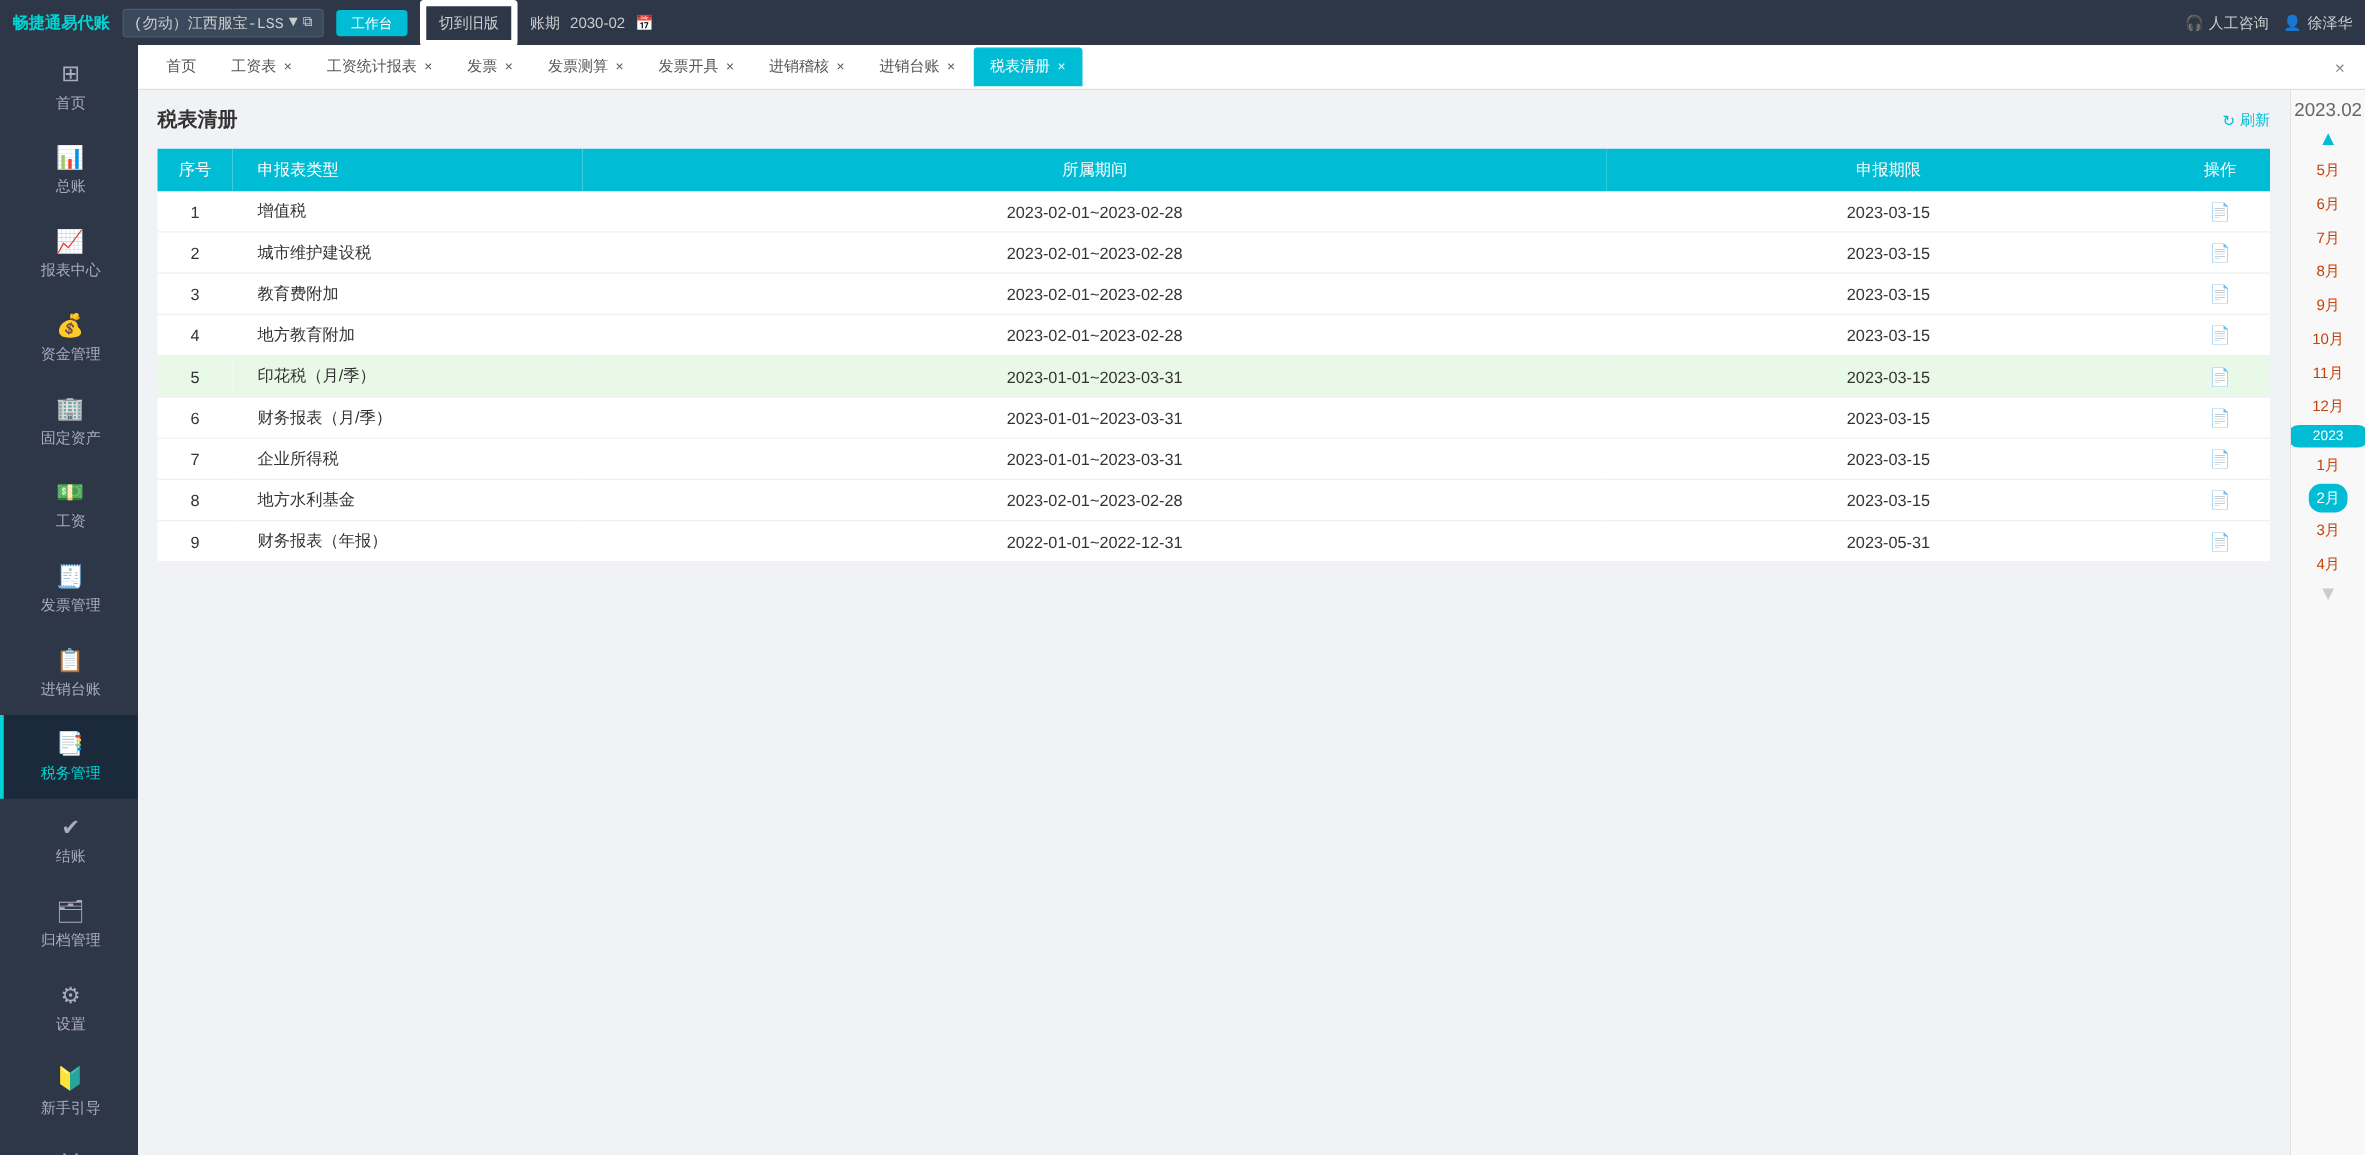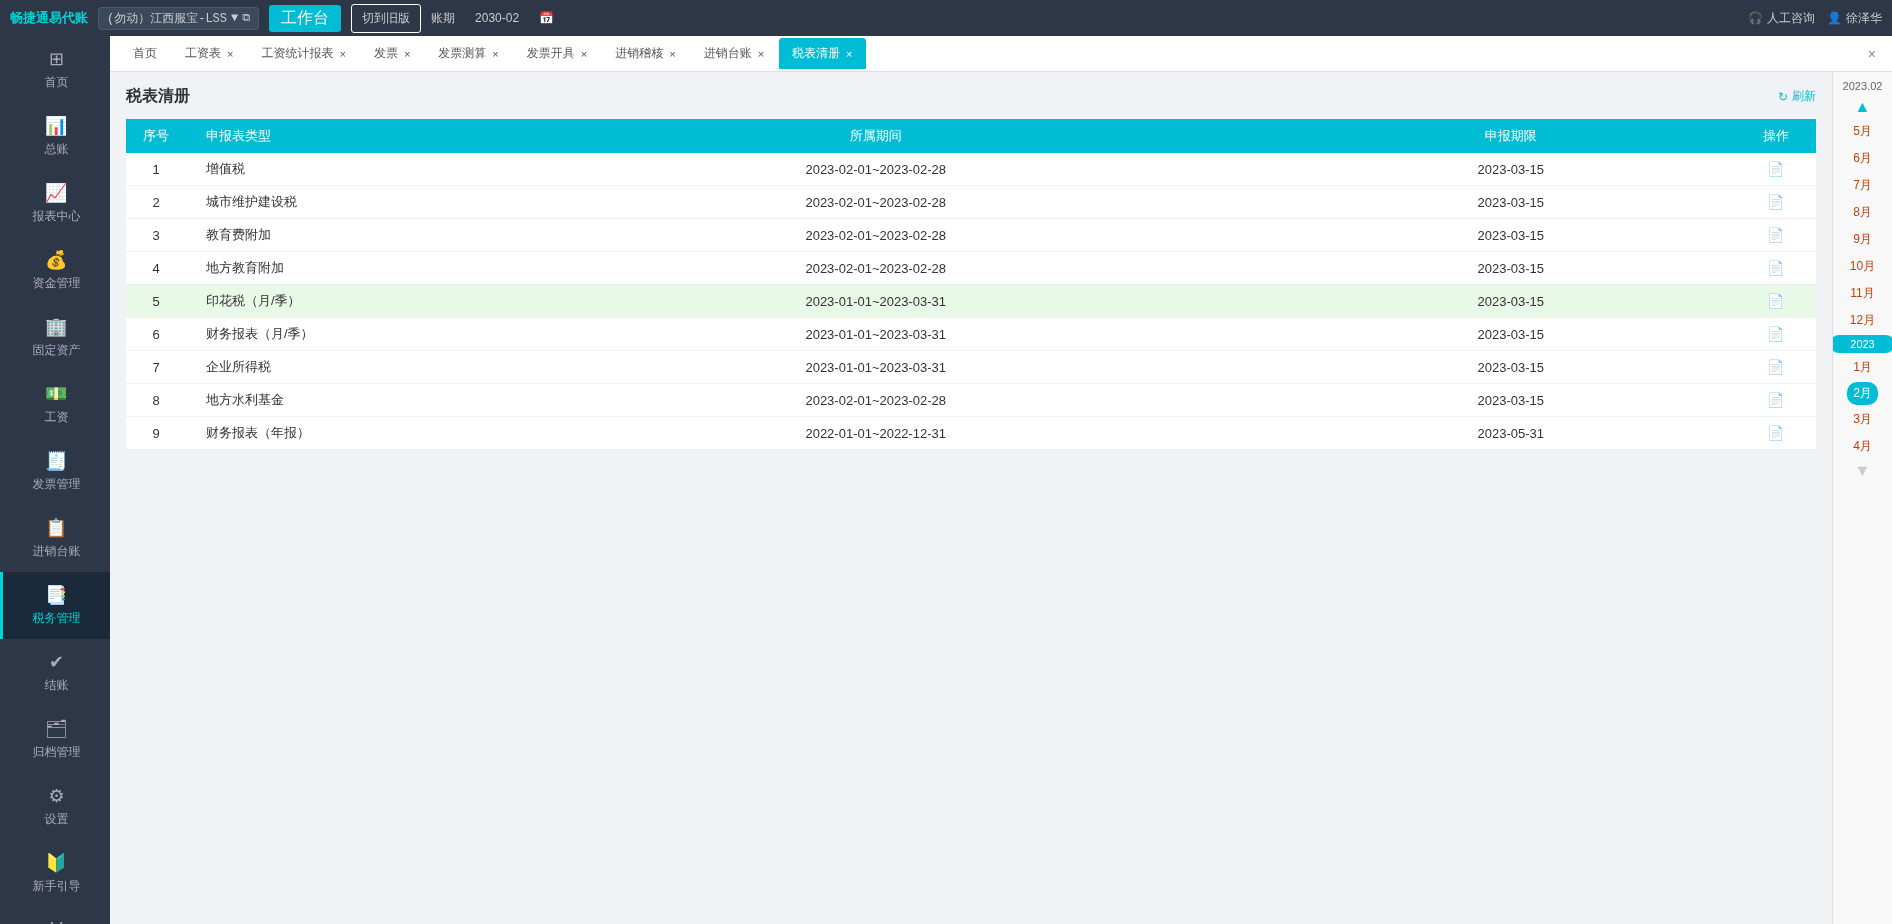--- a/index.html
+++ b/index.html
@@ -33,38 +33,38 @@
       gap: 4px;
       cursor: pointer;
       font-family: Liberation Mono, monospace;
     }
     .top-bar-btn {
       background: #00bcd4;
       color: white;
       border: none;
       padding: 3px 12px;
       border-radius: 3px;
-      font-size: 16px;
+      font-size: 11px;
       cursor: pointer;
     }
     .top-bar-btn-outline {
       background: transparent;
       color: #ccc;
-      border: 1px solid #ffffff;
+      border: 5px solid #ffffff;
       padding: 5px 10px;
       border-radius: 3px;
       font-size: 12px;
       cursor: pointer;
     }
     .top-bar-period {
       color: #ccc;
       font-size: 12px;
       display: flex;
       align-items: center;
-      gap: 20px;
+      gap: 8px;
     }
     .top-bar-right {
       margin-left: auto;
       display: flex;
       align-items: center;
       gap: 12px;
       color: #ccc;
       font-size: 12px;
     }
     .top-bar-user {
@@ -225,21 +225,21 @@
       background: #f8f8f8;
       border-left: 1px solid #e0e0e0;
       display: flex;
       flex-direction: column;
       align-items: center;
       padding: 4px 0;
       overflow-y: auto;
       flex-shrink: 0;
     }
     .ym-header {
-      font-size: 11px;
+      font-size: 15px;
       color: #666;
       padding: 4px 2px;
       text-align: center;
     }
     .ym-up-arrow {
       color: #00bcd4;
       font-size: 16px;
       cursor: pointer;
       padding: 2px;
     }

